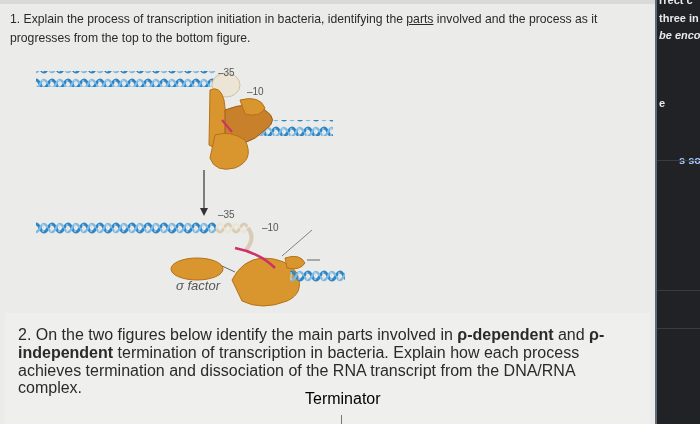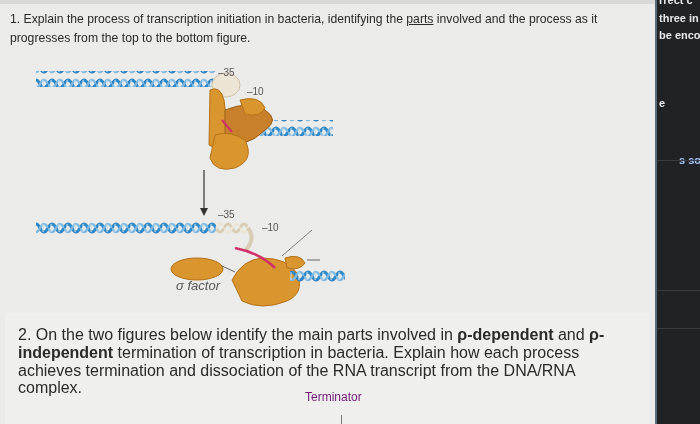--- a/index.html
+++ b/index.html
@@ -5,21 +5,21 @@
   html,body{margin:0;padding:0;}
   body{width:700px;height:424px;overflow:hidden;position:relative;background:#1f2024;font-family:"Liberation Sans",sans-serif;}
   .paper{position:absolute;left:0;top:0;width:655px;height:424px;background:#ebebea;}
   .paper-top-strip{position:absolute;left:0;top:0;width:655px;height:4px;background:#d9d9d7;}
   .q1{position:absolute;left:10px;top:10px;width:640px;font-size:12.2px;line-height:19px;color:#2a2a2a;}
   .q1 u{text-decoration:underline;}
   .figure{position:absolute;left:0;top:60px;width:380px;height:250px;}
   .q2box{position:absolute;left:5px;top:313px;width:645px;height:111px;background:#efefee;}
   .q2{position:absolute;left:13px;top:13px;width:625px;font-size:16px;line-height:17.8px;color:#2a2a2a;}
   .q2 b{font-weight:bold;}
-  .terminator{position:absolute;left:300px;top:77px;font-size:12px;color:#701a75;}
+  .terminator{position:absolute;left:300px;top:77px;font-size:16px;color:#000000;}
   .term-tick{position:absolute;left:336px;top:102px;width:1px;height:9px;background:#777;}
   .dark{position:absolute;left:655px;top:0;width:45px;height:424px;background:#202226;border-left:2px solid #5a6a78;}
   .dark-line{position:absolute;left:0;width:45px;height:1px;background:#3a3c42;}
   .dark-text{position:absolute;left:2px;font-size:11px;font-weight:bold;white-space:nowrap;color:#e8e8ea;}
   .dark-text.blue{color:#a9c8ff;}
   .lbl{position:absolute;font-size:10px;color:#555;font-family:"Liberation Sans",sans-serif;}
   .lbl.sig{font-style:italic;font-size:13px;color:#555;}
 </style>
 </head>
 <body>
@@ -84,19 +84,19 @@
       <span>On the two figures below identify the main parts involved in </span><b>ρ-dependent</b><span> and </span><b>ρ-independent</b><span> termination of transcription in bacteria. Explain how each process achieves termination and dissociation of the RNA transcript from the DNA/RNA complex.</span>
     </div>
     <div class="terminator">Terminator</div>
     <div class="term-tick"></div>
   </div>
 </div>
 
 <div class="dark">
   <div class="dark-text" style="top:-6px;">rrect c</div>
   <div class="dark-text" style="top:12px;">three in</div>
-  <div class="dark-text" style="top:29px;">be enco</div>
+  <div class="dark-text" style="top:29px;font-style:italic;">be enco</div>
   <div class="dark-text" style="top:97px;">e</div>
   <div class="dark-text blue" style="top:154px;margin-left:20px;">s so im</div>
   <div class="dark-line" style="top:160px;"></div>
   <div class="dark-line" style="top:290px;"></div>
   <div class="dark-line" style="top:328px;"></div>
 </div>
 
 </body></html>

